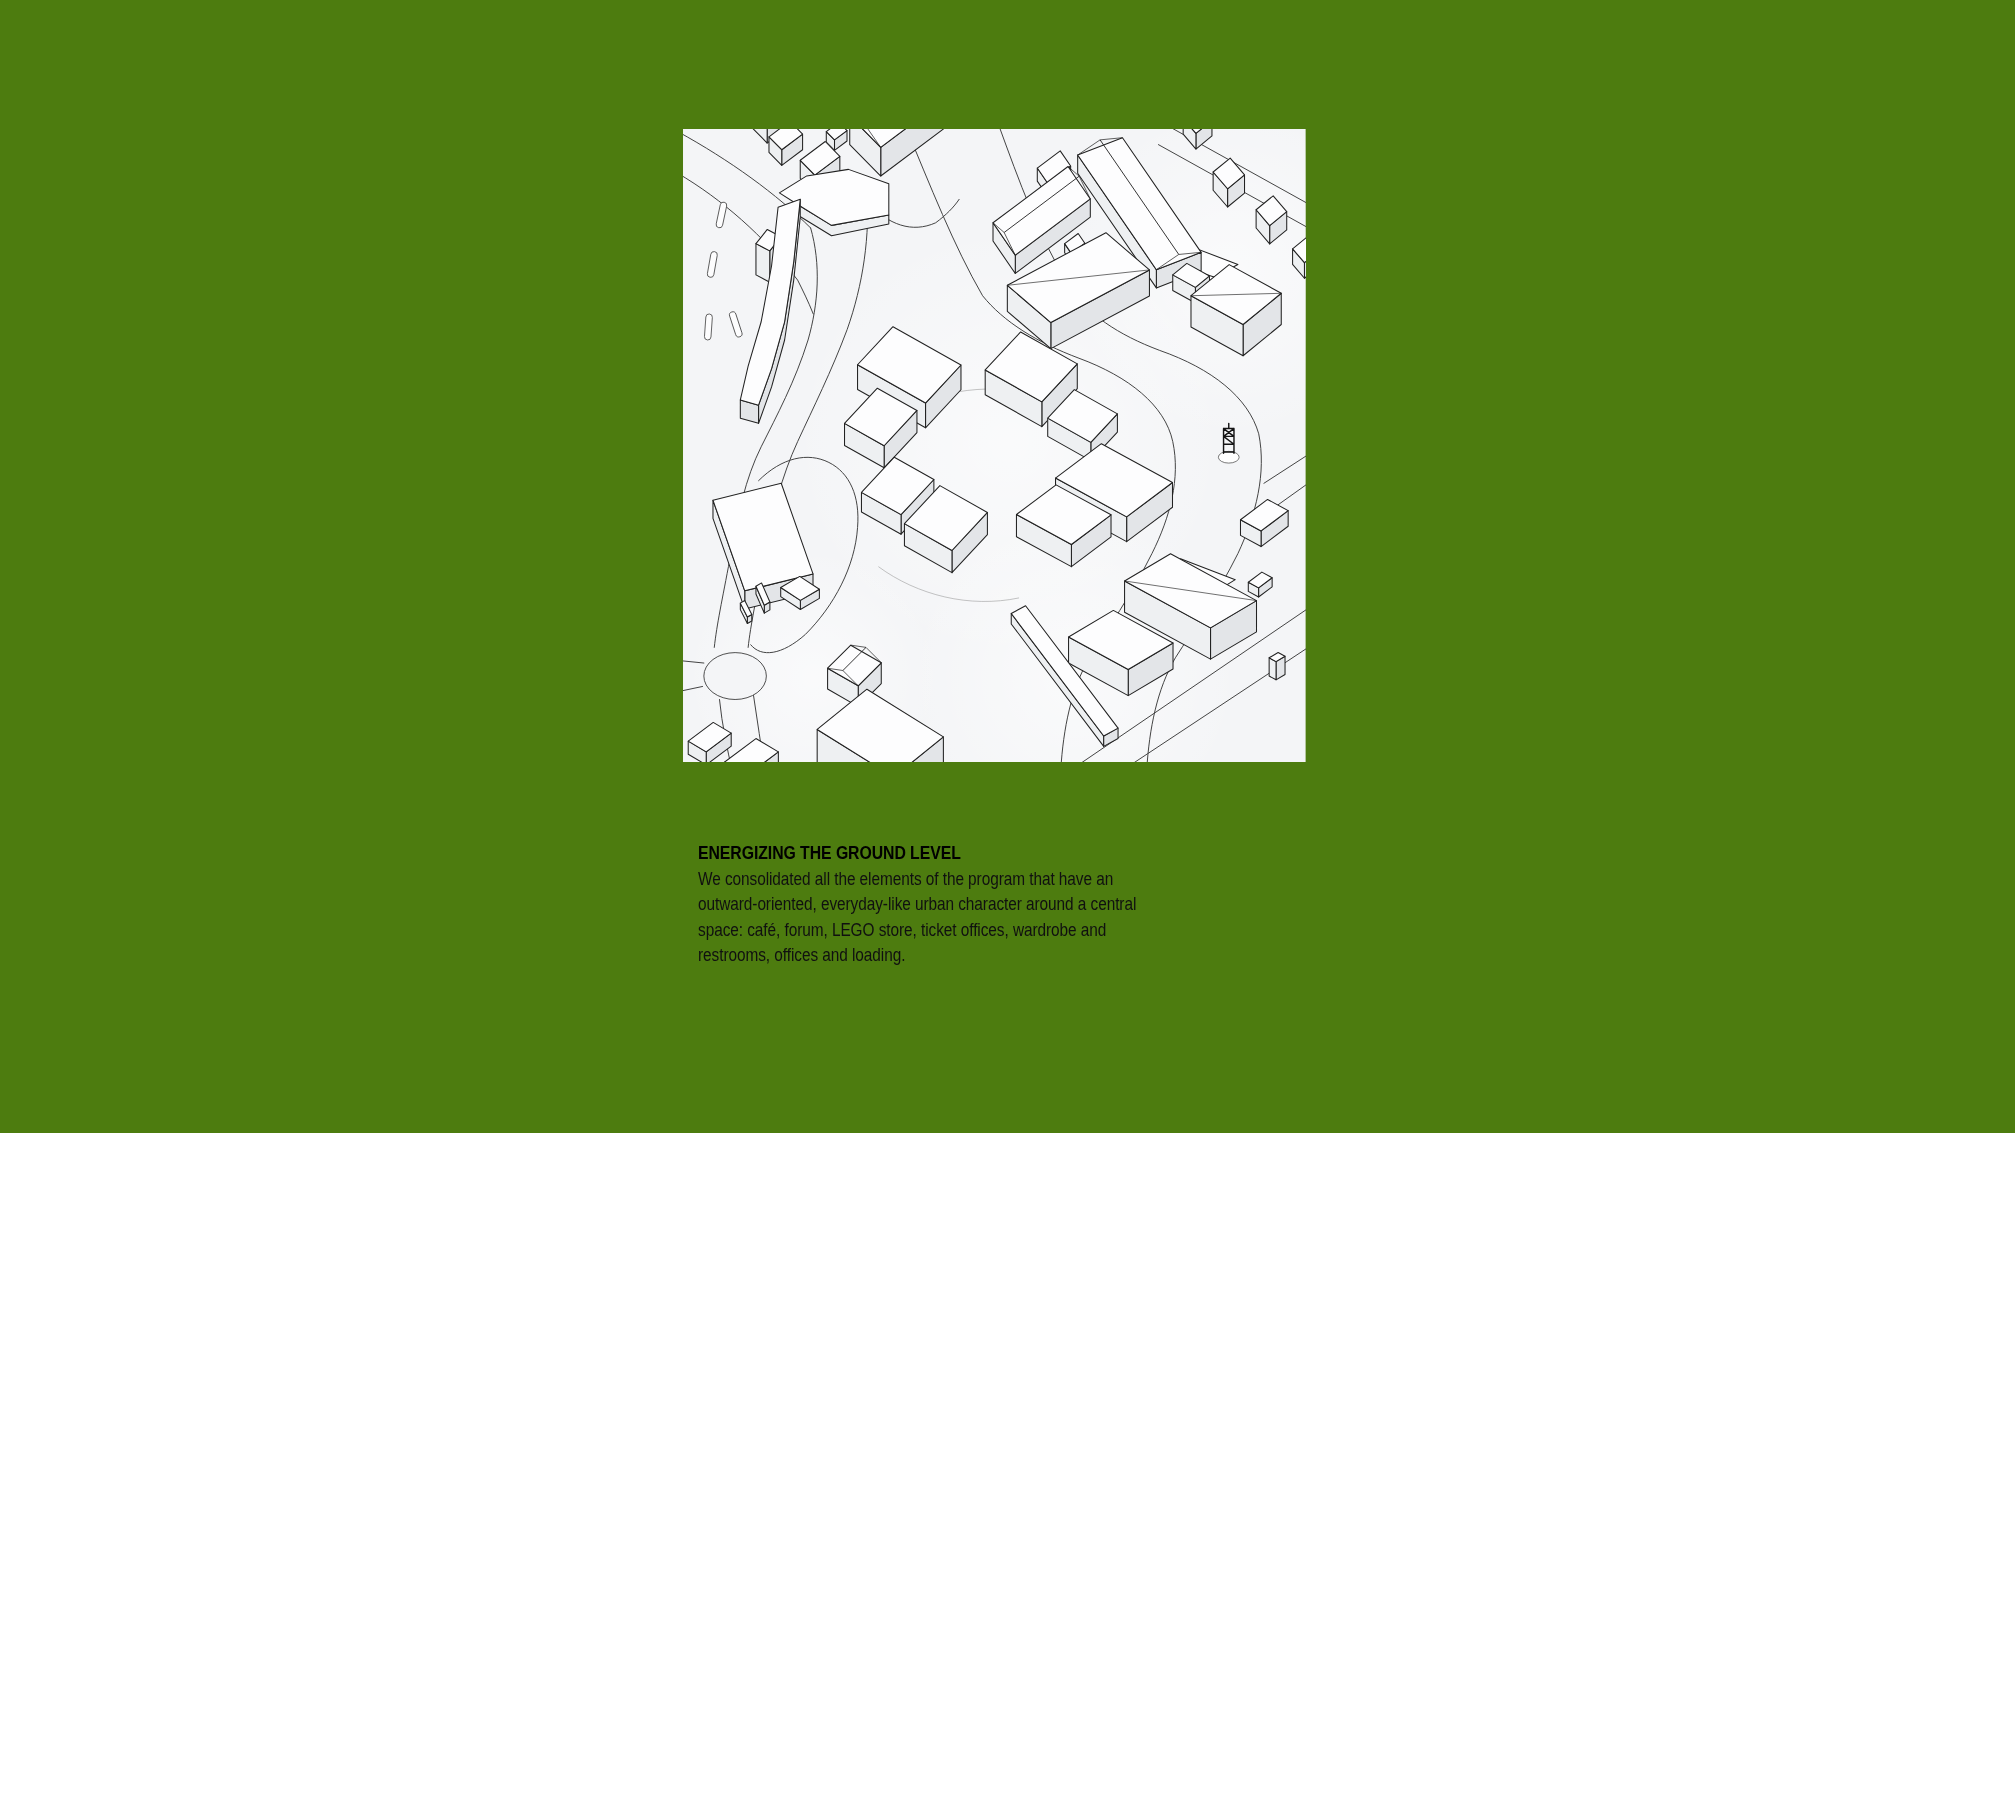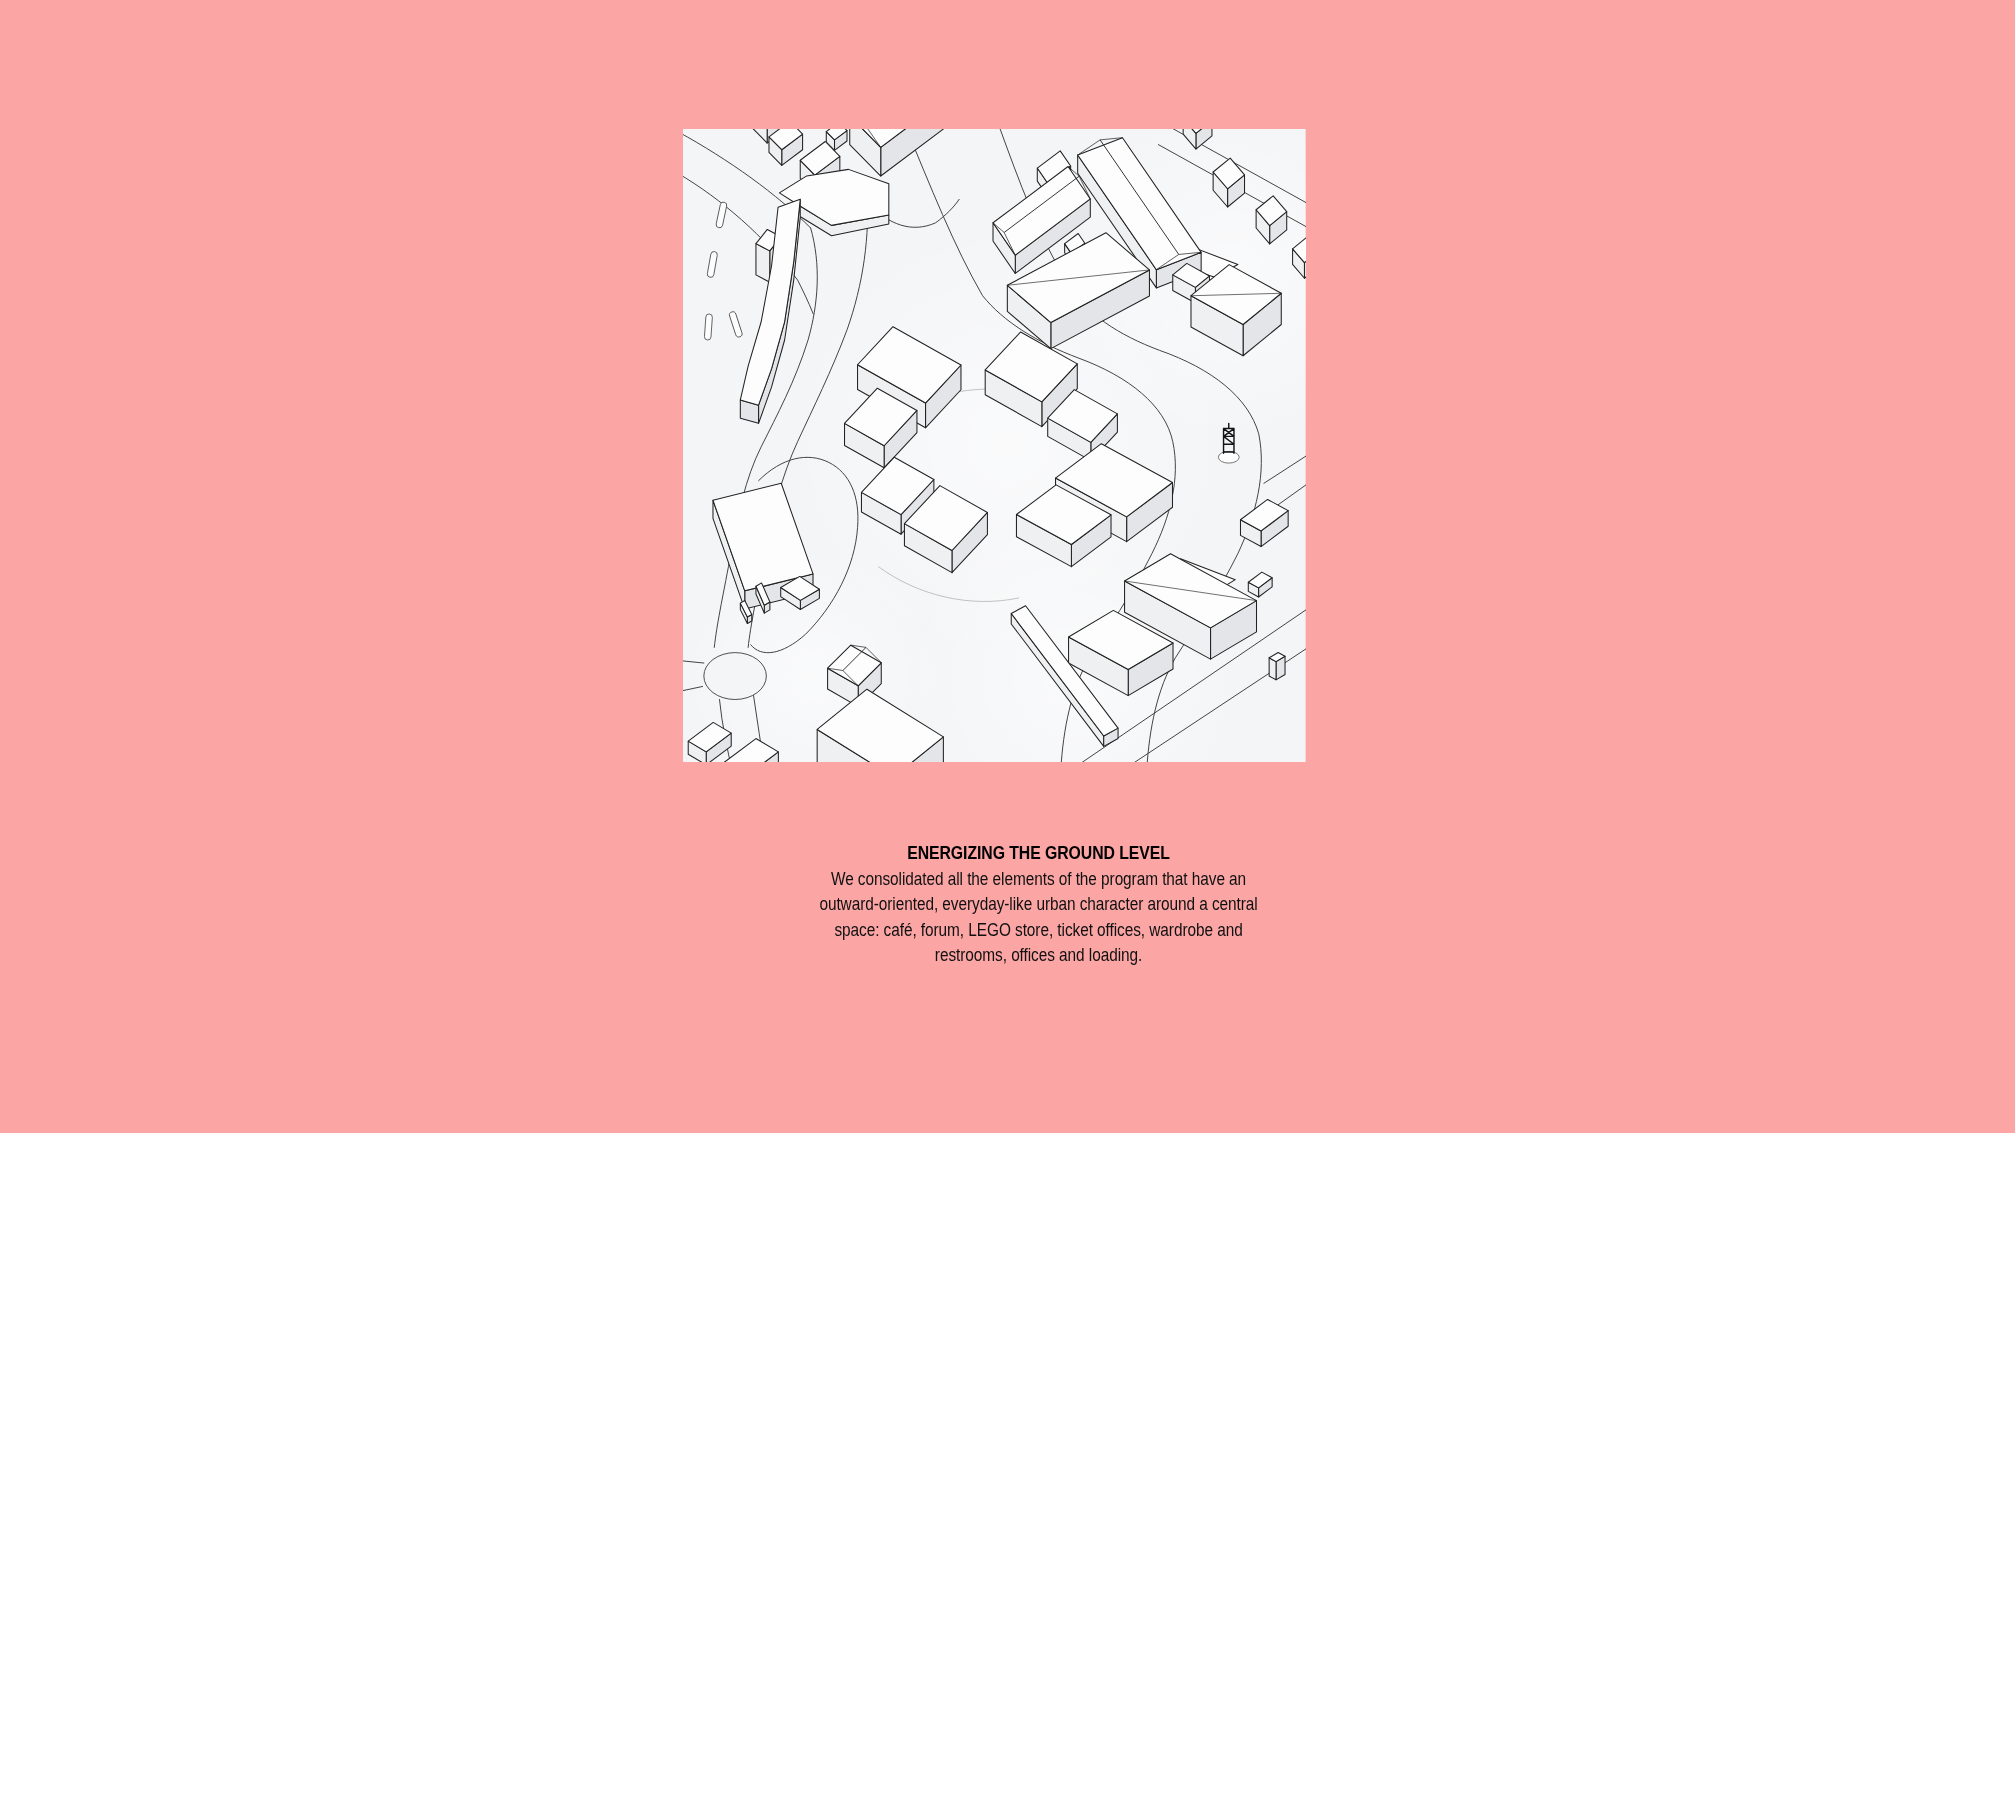--- a/index.html
+++ b/index.html
@@ -1,17 +1,17 @@
 <!DOCTYPE html>
 <html style="font-size:6.4px"><head>
 <meta charset="utf-8">
 <style>
   html,body{margin:0;padding:0;background:#ffffff;}
   body{font-family:"Liberation Sans","DejaVu Sans",sans-serif;}
-  .stage{position:relative;width:100vw;height:56.25vw;background:#fca5a5;overflow:hidden;text-align:center;}
+  .stage{position:relative;width:100vw;height:56.25vw;background:#4d7c0f;overflow:hidden;}
   .figure{position:absolute;left:33.9%;top:11.35%;width:30.9%;height:55.85%;}
   .figure svg{width:100%;height:100%;display:block;}
   .caption{position:absolute;left:34.62%;top:74.15%;width:40vw;color:#101010;
            transform:scaleX(0.845);transform-origin:0 0;letter-spacing:-0.012em;}
   .caption-heading{font-size:0.93vw;font-weight:700;line-height:1.26vw;color:#000;}
   .caption-line{font-size:0.905vw;font-weight:400;line-height:1.262vw;}
 </style>
 </head>
 <body>
 

